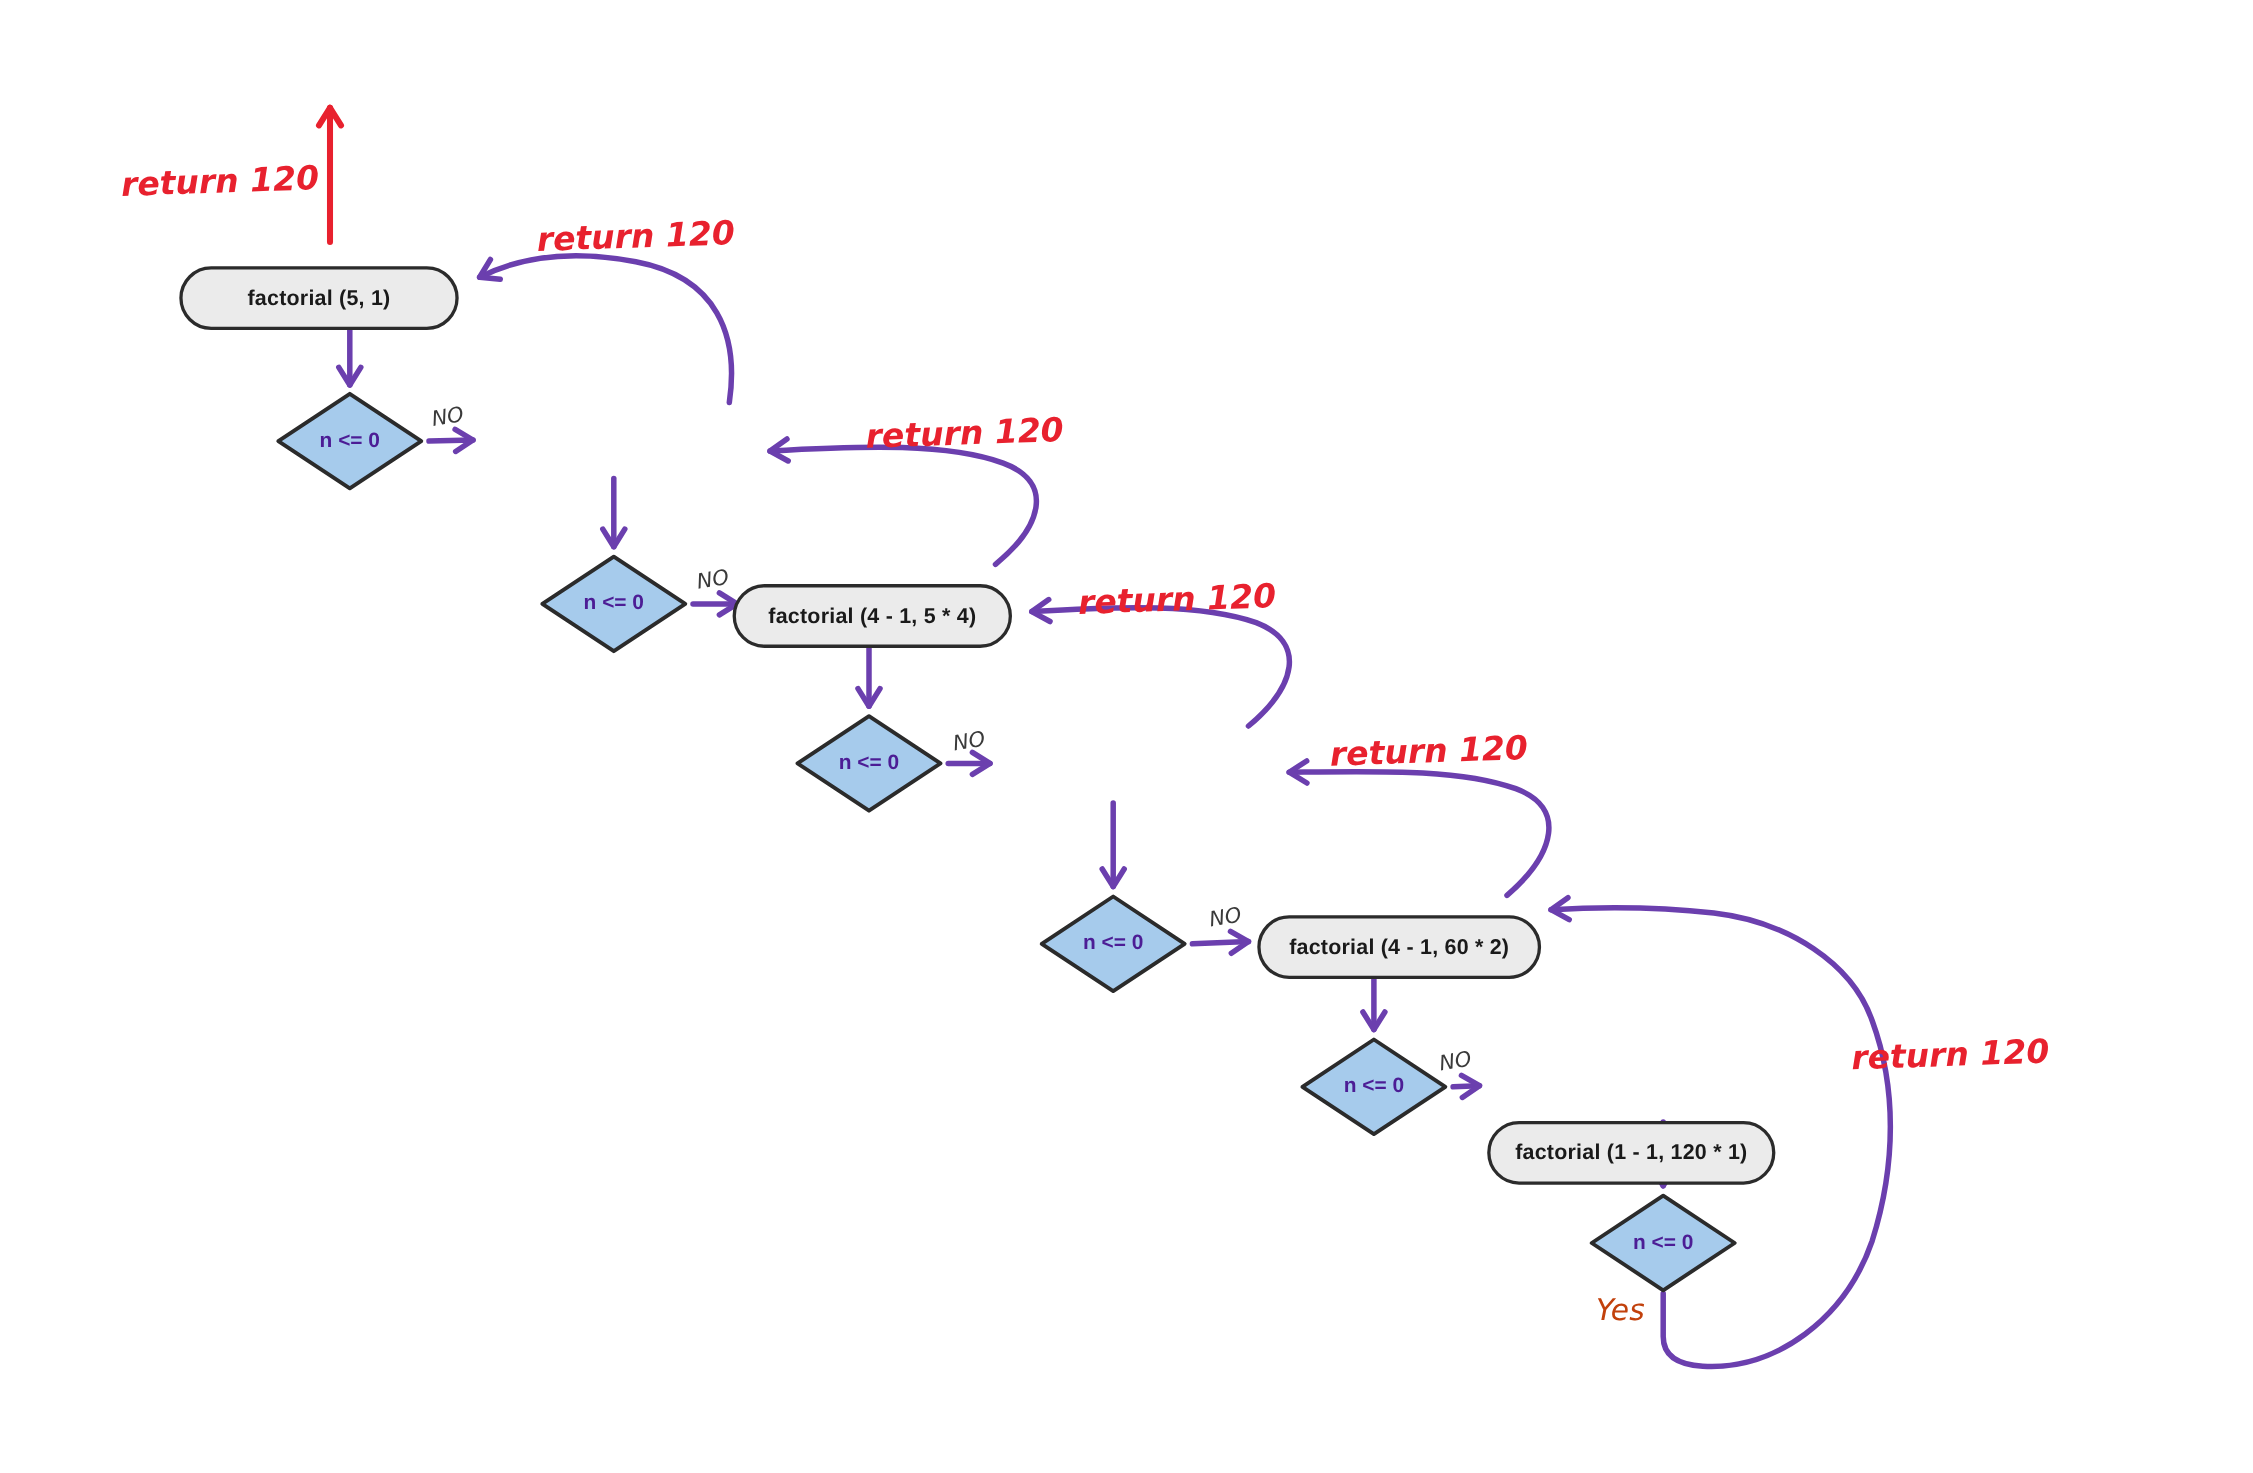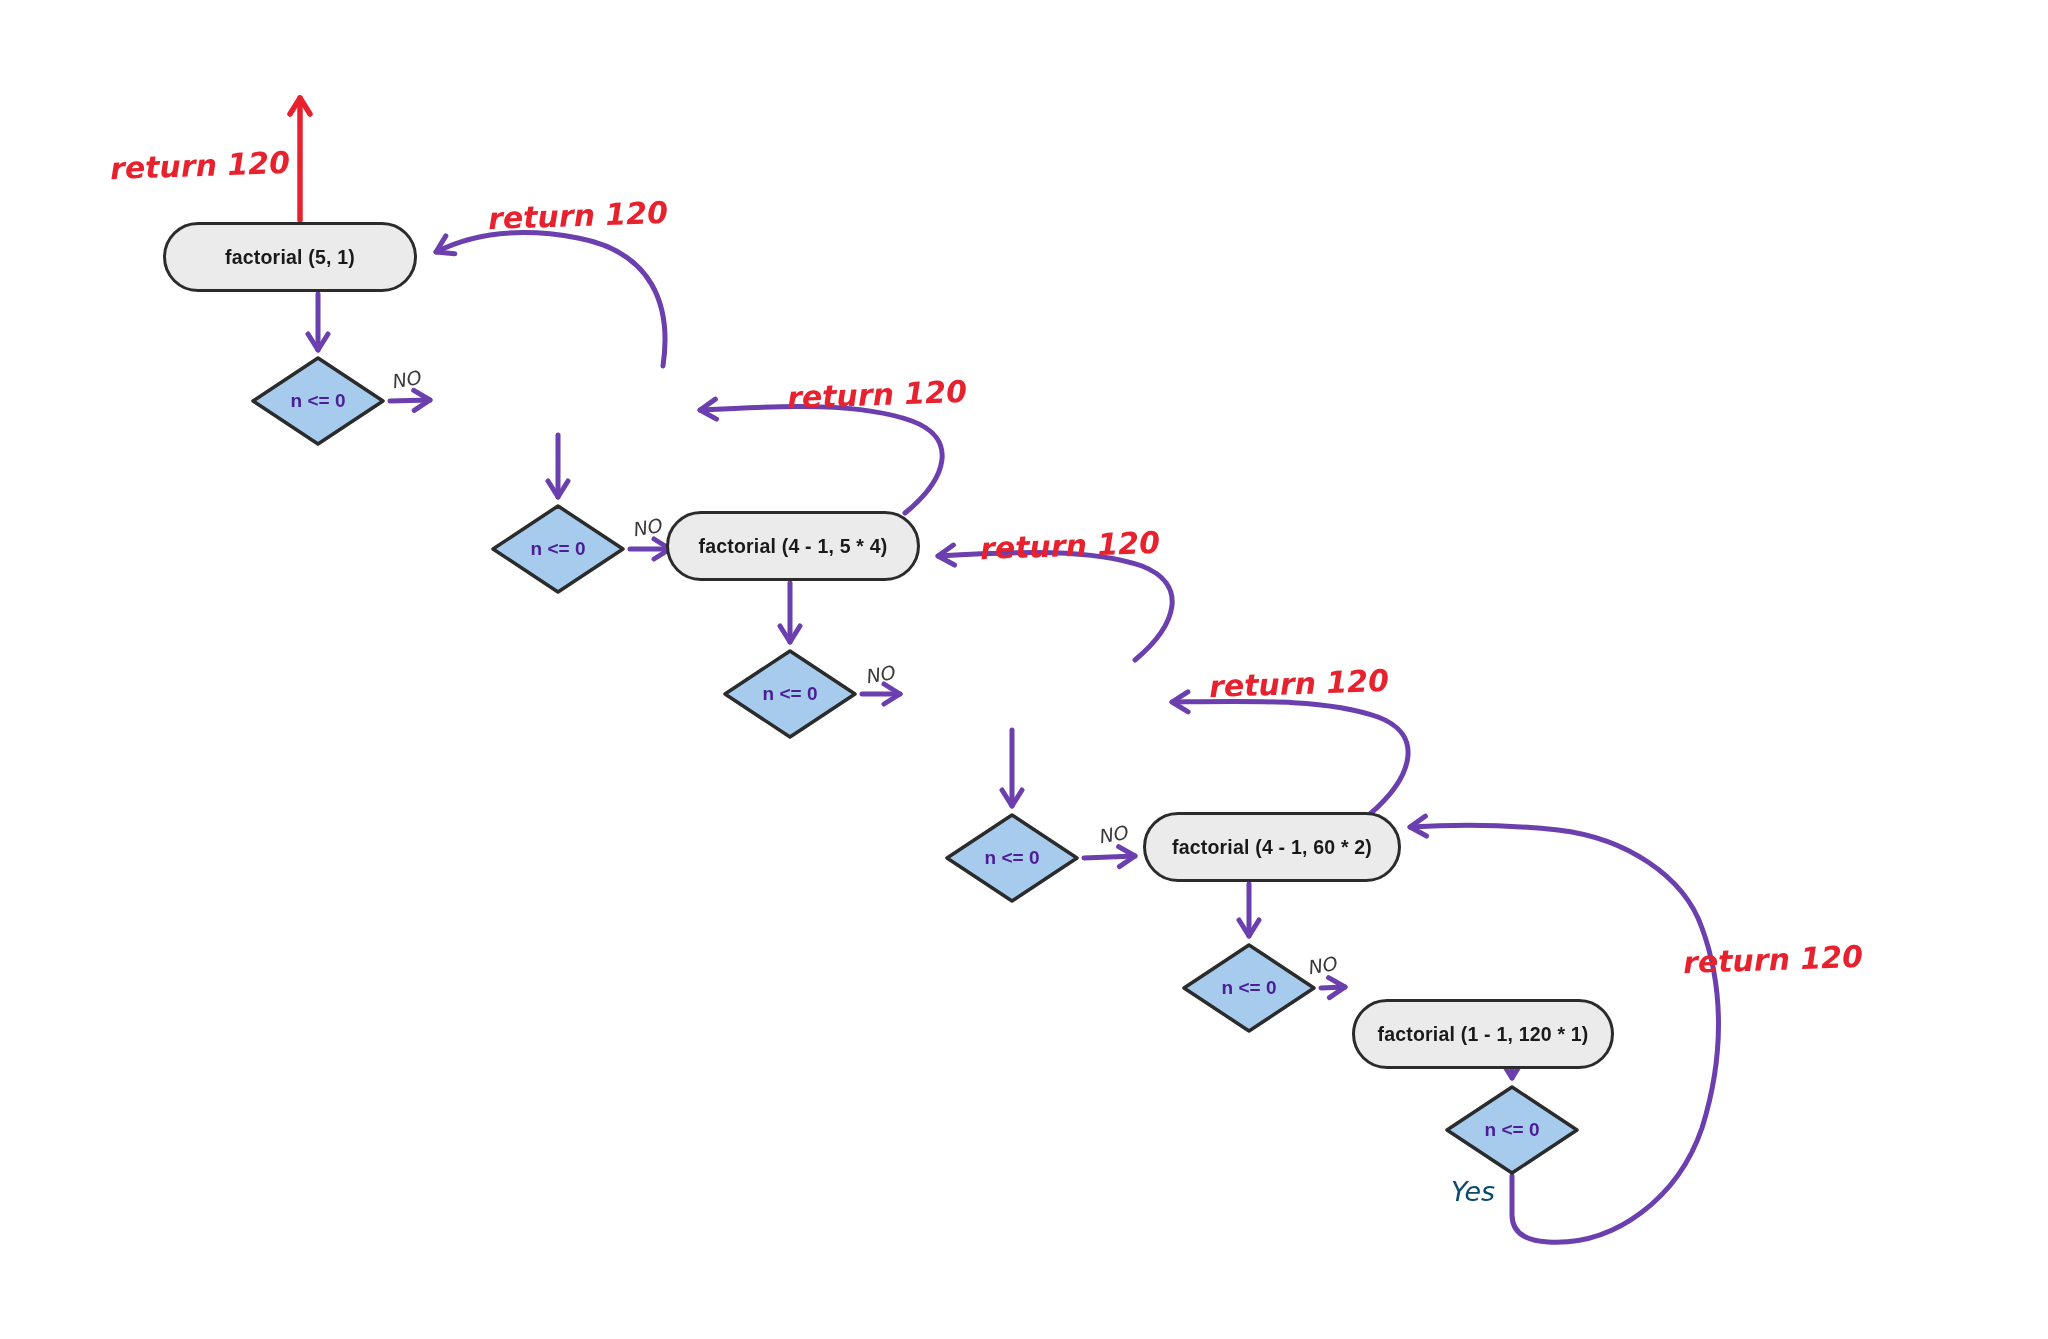--- a/index.html
+++ b/index.html
@@ -2,25 +2,25 @@
 <html><head>
 <meta charset="utf-8">
 <style>
   html,body{margin:0;padding:0;background:#ffffff;}
   #canvas{
     position:relative;width:2048px;height:1339px;background:#ffffff;overflow:hidden;
     font-family:"Liberation Sans",sans-serif;
   }
   #arrow-layer{position:absolute;left:0;top:0;width:2048px;height:1339px;}
   .call-node{
-    position:absolute;height:70px;border-radius:35px;
+    position:absolute;height:58px;border-radius:35px;
     background:#ebebeb;border:3px solid #2b2b2b;
     display:flex;align-items:center;justify-content:center;
     font-weight:bold;font-size:19.5px;color:#1a1a1a;letter-spacing:.2px;
-    box-sizing:border-box;z-index:3;
+    box-sizing:border-box;z-index:3;margin-top:20px;
   }
   .diamond{position:absolute;width:136px;height:92px;z-index:3;}
   .diamond svg{position:absolute;left:0;top:0;}
   .diamond .dlabel{
     position:absolute;left:0;top:0;width:136px;height:92px;
     display:flex;align-items:center;justify-content:center;
     font-weight:bold;font-size:19px;color:#4c1d95;
   }
   .return-label{
     position:absolute;width:190px;text-align:center;z-index:4;
@@ -28,21 +28,21 @@
     font-size:30px;color:#e8212e;transform:rotate(-2deg);white-space:nowrap;
   }
   .no-label{
     position:absolute;width:50px;text-align:center;z-index:4;
     font-family:"DejaVu Sans",sans-serif;font-style:italic;
     font-size:19px;color:#3a3a3a;transform:rotate(-9deg);font-weight:500;
   }
   .yes-label{
     position:absolute;width:90px;text-align:center;z-index:4;
     font-family:"DejaVu Sans",sans-serif;font-style:italic;
-    font-size:27px;color:#0c4a6e;font-weight:500;
+    font-size:27px;color:#c2410c;font-weight:500;
   }
 </style>
 </head>
 <body>
 
 <div id="canvas">
 
   <svg id="arrow-layer" viewBox="0 0 2048 1339" xmlns="http://www.w3.org/2000/svg">
     <defs>
       <marker id="ah-purple" markerUnits="userSpaceOnUse" markerWidth="44" markerHeight="44" viewBox="-22 -22 44 44" refX="0" refY="0" orient="auto">

